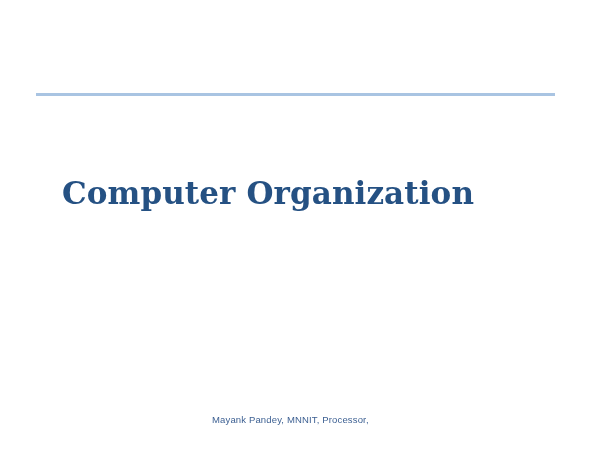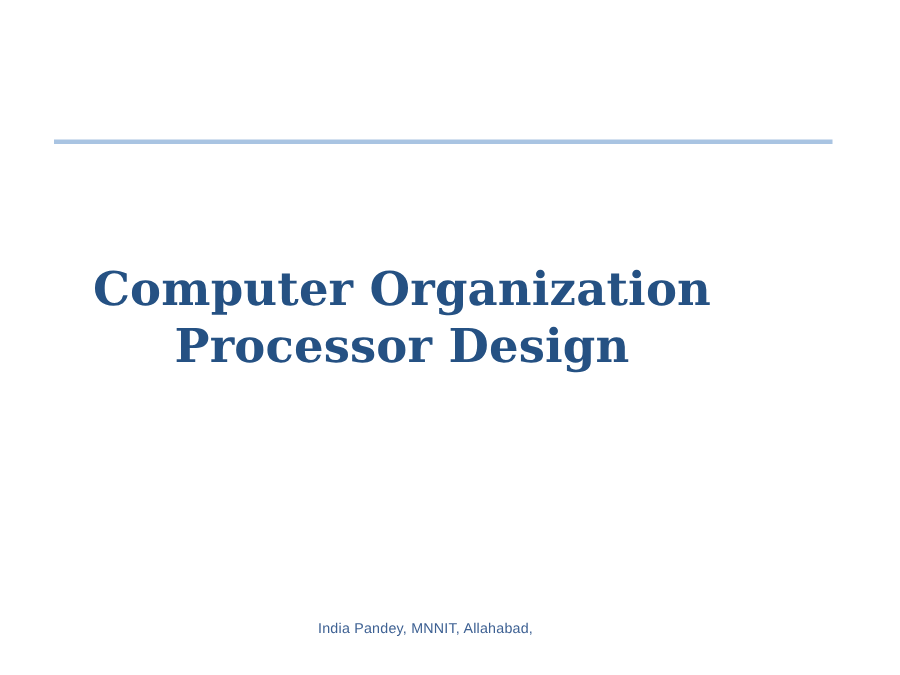--- a/index.html
+++ b/index.html
@@ -75,20 +75,19 @@
 </style>
 </head>
 <body>
 
 <div class="slide">
 
   <hr class="divider-rule">
 
   <div class="title-block">
     <span class="title-line">Computer Organization</span>
-    <span class="title-line">Processor Design</span>
   </div>
 
   <div class="footer-block">
-    <span class="footer-line">India Pandey, MNNIT, Allahabad,</span>
+    <span class="footer-line">Mayank Pandey, MNNIT, Processor,</span>
   </div>
 
 </div>
 
 </body></html>

